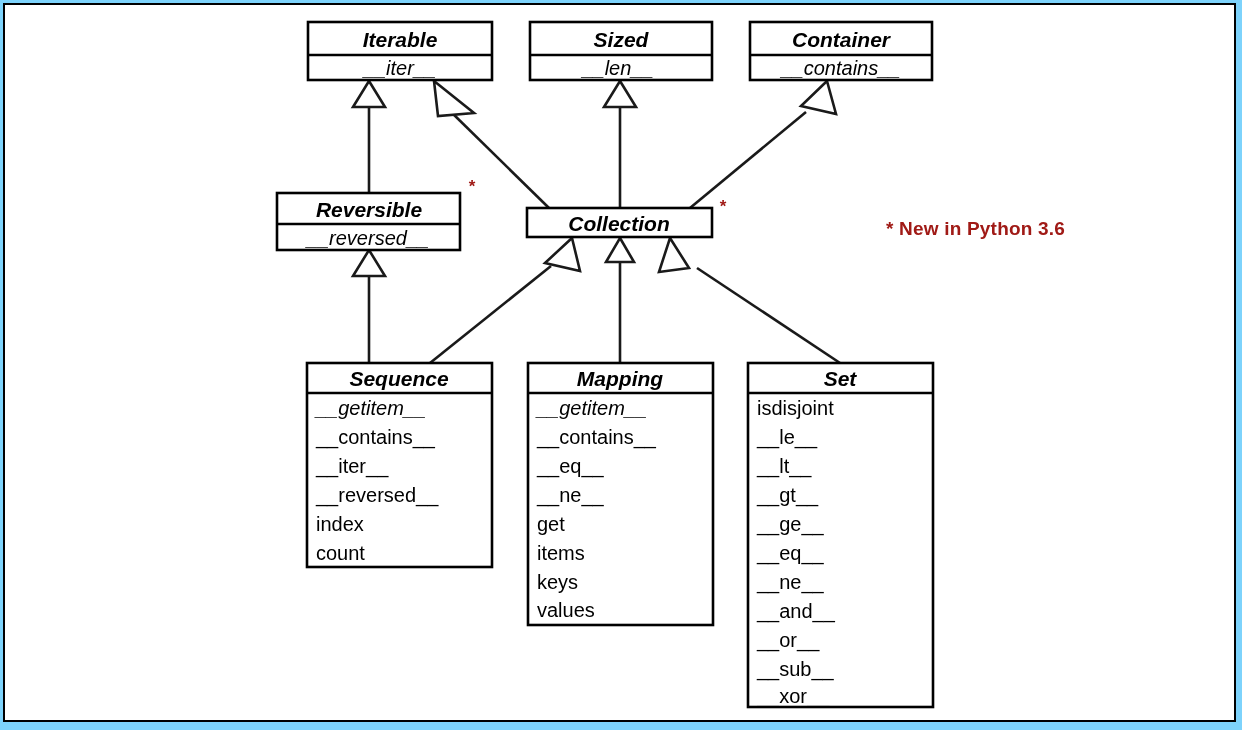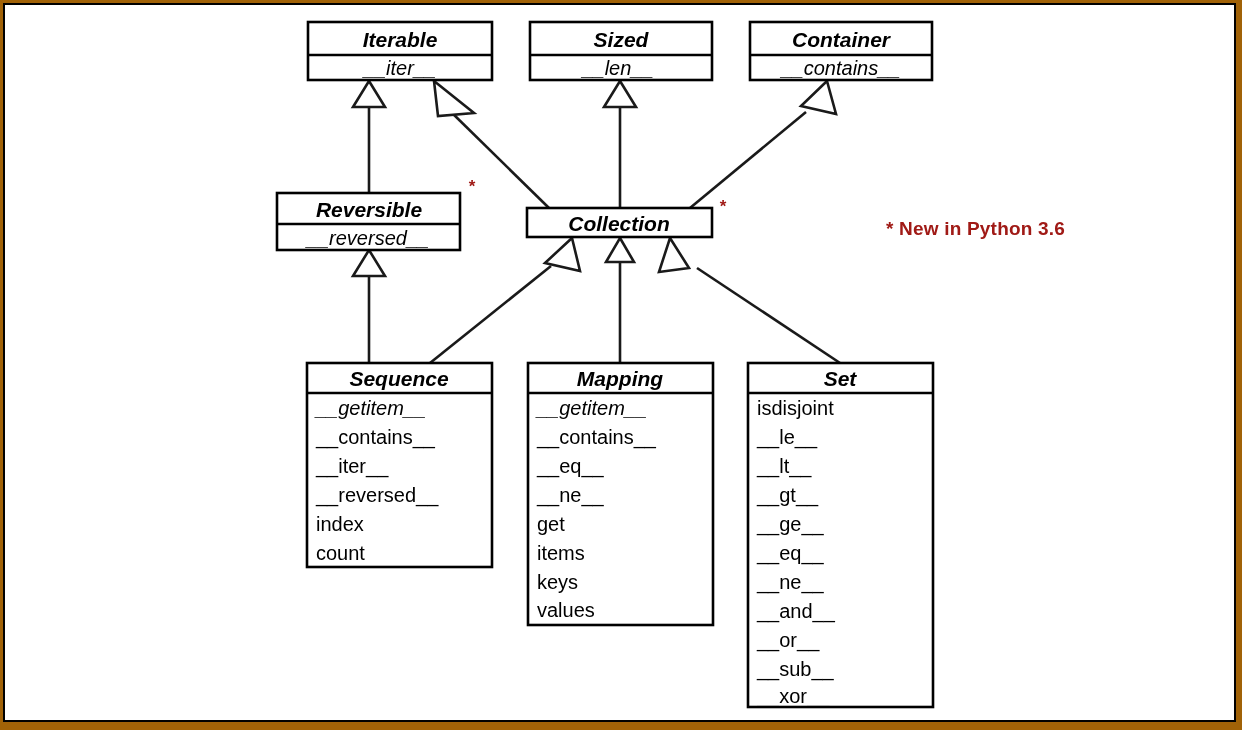--- a/index.html
+++ b/index.html
@@ -10,21 +10,21 @@
   body {
     width: 1242px;
     height: 730px;
     font-family: "Liberation Sans", sans-serif;
     overflow: hidden;
   }
   #canvas {
     position: relative;
     width: 1242px;
     height: 730px;
-    background: #a16207;
+    background: #7dd3fc;
   }
   #frame {
     position: absolute;
     left: 3px;
     top: 3px;
     width: 1233px;
     height: 719px;
     border: 2px solid #000000;
     box-sizing: border-box;
     background: #ffffff;

